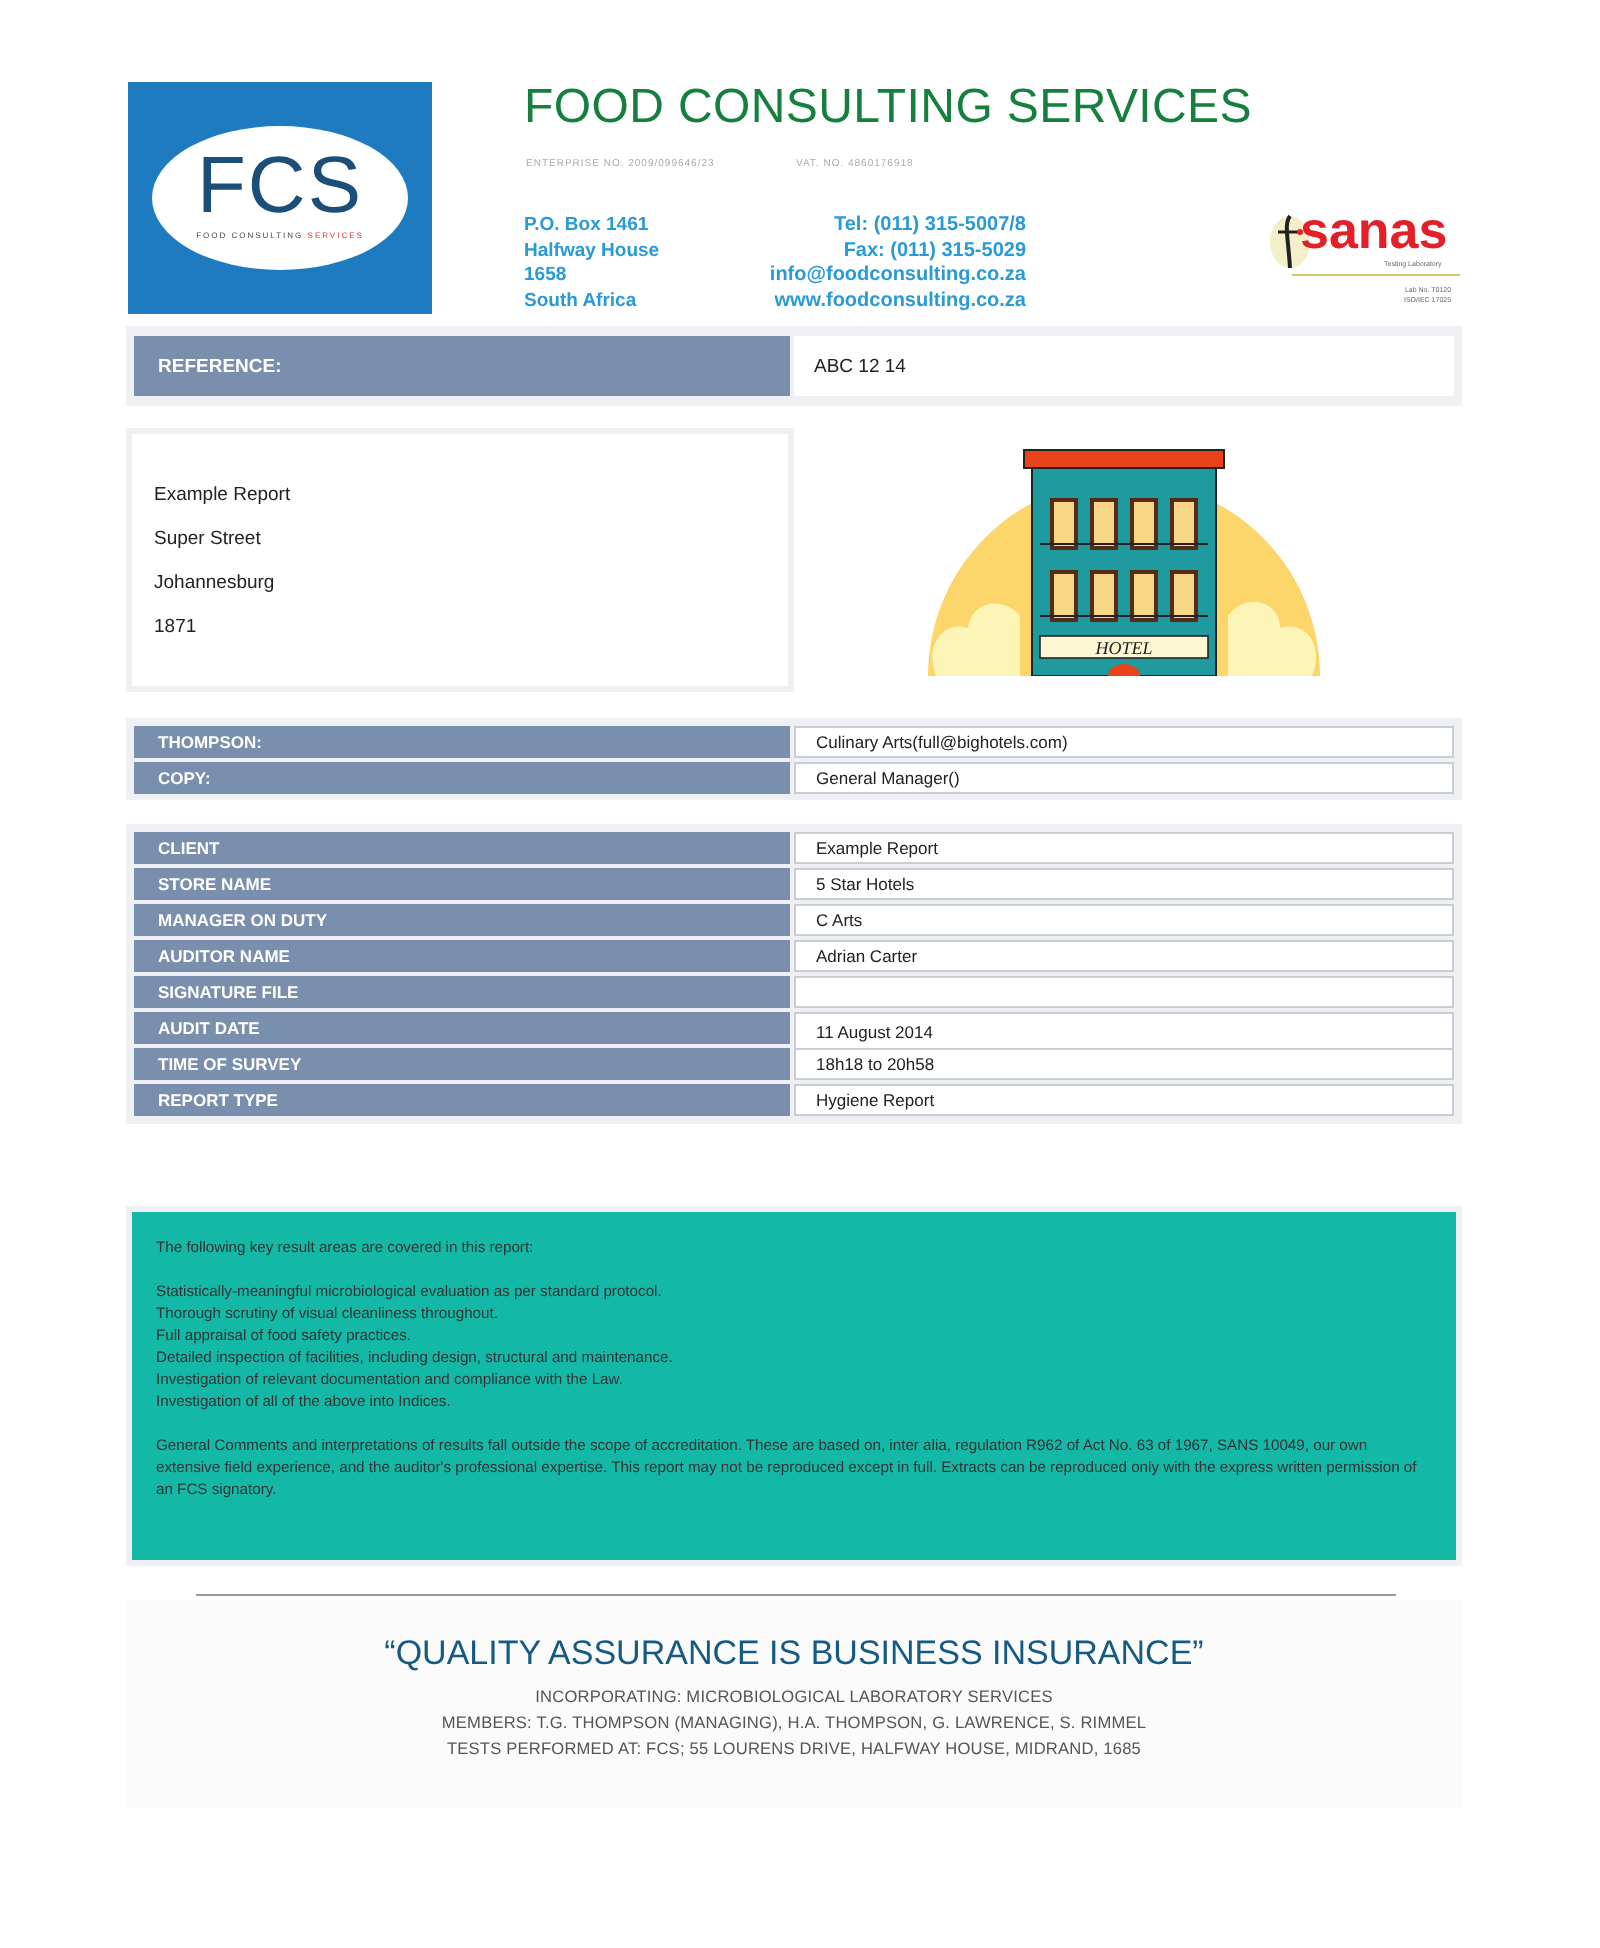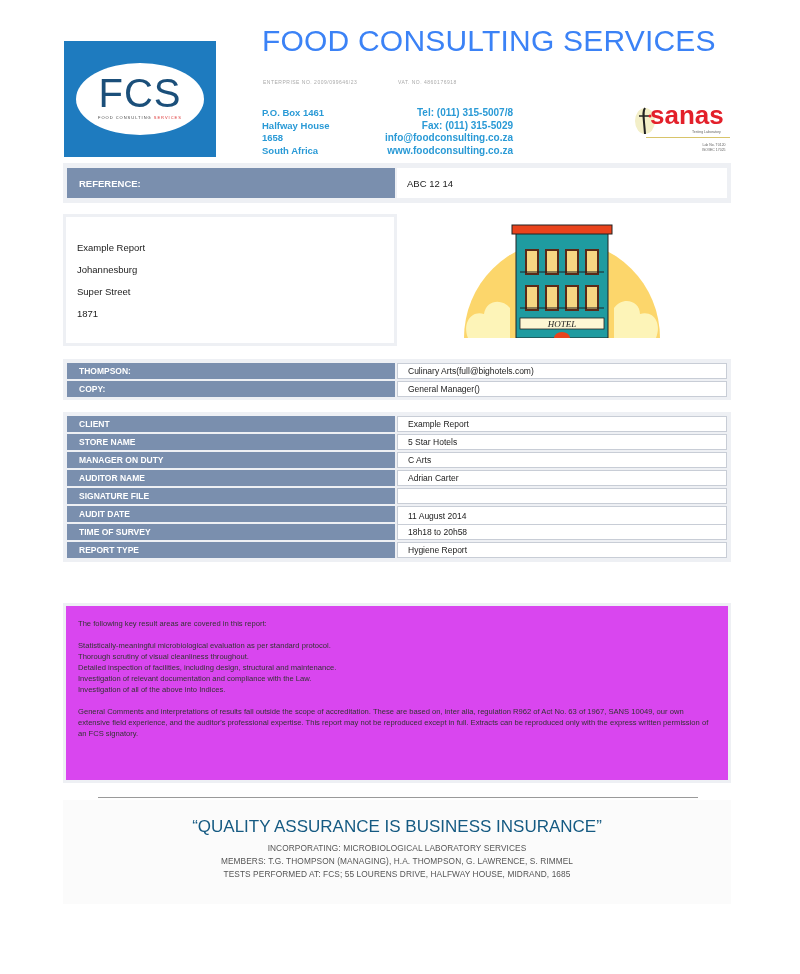--- a/index.html
+++ b/index.html
@@ -6,21 +6,21 @@
   body { width:800px; height:974px; position:relative; font-family:"Liberation Sans", sans-serif; color:#222; overflow:hidden; }
   .abs { position:absolute; }
 
   
   .logo { left:64px; top:41px; width:152px; height:116px; background:#1e7bbf; }
   .logo-oval { position:absolute; left:12px; top:22px; width:128px; height:72px; background:#fff; border-radius:50%; }
   .logo-fcs { position:absolute; left:0; right:0; top:10px; text-align:center; font-size:40px; color:#1b4f7a; letter-spacing:1px; line-height:40px; }
   .logo-sub { position:absolute; left:0; right:0; top:52px; text-align:center; font-size:4px; letter-spacing:1px; color:#444; }
   .logo-sub .red { color:#d33; }
 
-  .company { left:262px; top:24px; font-size:30px; color:#3b82f6; letter-spacing:0.2px; white-space:nowrap; }
+  .company { left:262px; top:40px; font-size:24px; color:#15803d; letter-spacing:0.2px; white-space:nowrap; }
   .reg { top:79px; font-size:5px; color:#aaa; letter-spacing:0.5px; white-space:nowrap; }
   .addr { left:262px; top:107px; font-size:9.5px; font-weight:bold; color:#2a9ad6; line-height:12.5px; }
   .contact { left:380px; top:107px; width:133px; font-size:10px; font-weight:bold; color:#2a9ad6; line-height:12.5px; text-align:right; }
   .sanas { left:632px; top:104px; width:100px; height:56px; }
   .sanas-word { position:absolute; left:18px; top:-4px; font-size:26px; color:#e3202a; font-weight:bold; }
   .sanas-tag { position:absolute; left:60px; top:26px; font-size:3.5px; color:#666; }
   .sanas-line { position:absolute; left:14px; top:33px; width:84px; height:1px; background:#d8c46a; }
   .sanas-small { position:absolute; left:70px; top:39px; font-size:3.5px; color:#666; line-height:5px; text-align:right; }
 
   
@@ -32,21 +32,21 @@
   .ref-lab { left:67px; top:168px; width:328px; height:30px; font-size:9.5px; }
   .ref-val { left:397px; top:168px; width:330px; height:30px; border:none; font-size:9.5px; padding-left:10px; }
 
   .addr-frame { left:63px; top:214px; width:334px; height:132px; }
   .addr-box { left:66px; top:217px; width:328px; height:126px; background:#fff; font-size:9.5px; padding:20px 0 0 11px; box-sizing:border-box; line-height:22px; }
 
   .att-frame { left:63px; top:359px; width:668px; height:41px; }
   .tbl-frame { left:63px; top:412px; width:668px; height:150px; }
 
   .intro-frame { left:63px; top:603px; width:668px; height:180px; }
-  .intro-box { left:66px; top:606px; width:662px; height:174px; background:#d946ef; padding:12px 12px 0 12px; box-sizing:border-box; font-size:7.6px; line-height:11px; color:#333; }
+  .intro-box { left:66px; top:606px; width:662px; height:174px; background:#14b8a6; padding:12px 12px 0 12px; box-sizing:border-box; font-size:7.6px; line-height:11px; color:#333; }
   .intro-box p { margin:0; }
   .gap { height:11px; }
 
   .rule { left:98px; top:797px; width:600px; height:1px; background:#9a9a9a; }
   .footer-bg { left:63px; top:800px; width:668px; height:104px; background:#fbfbfb; }
   .slogan { left:63px; top:817px; width:668px; text-align:center; font-size:17px; color:#155a82; white-space:nowrap; }
   .foot { left:63px; width:668px; text-align:center; font-size:8.3px; color:#555; white-space:nowrap; letter-spacing:0.1px; }
 </style>
 </head>
 <body>
@@ -91,22 +91,22 @@
   </div>
 </div>
 
 <div class="abs frame ref-frame"></div>
 <div class="abs lab ref-lab">REFERENCE:</div>
 <div class="abs val ref-val">ABC 12 14</div>
 
 <div class="abs frame addr-frame"></div>
 <div class="abs addr-box">
   <div>Example Report</div>
+  <div>Super Street</div>
   <div>Johannesburg</div>
-  <div>Super Street</div>
   <div>1871</div>
 </div>
 
 <svg class="abs" style="left:462px;top:222px" width="200" height="116" viewBox="0 0 200 116">
   <path d="M2 116 A98 98 0 0 1 198 116 Z" fill="#fcd66b"></path>
   <path d="M6 116 C0 100 10 88 22 92 C24 78 40 76 48 86 L48 116 Z" fill="#fdf4b8"></path>
   <path d="M152 116 L152 86 C160 74 178 78 178 92 C192 88 200 102 194 116 Z" fill="#fdf4b8"></path>
   <rect x="54" y="8" width="92" height="108" fill="#1f9ba0" stroke="#222" stroke-width="1"></rect>
   <rect x="50" y="3" width="100" height="9" fill="#e9431c" stroke="#222" stroke-width="1"></rect>
   <g fill="#f6d783" stroke="#5a2a18" stroke-width="2">
@@ -155,20 +155,21 @@
   <div class="abs lab" style="left:67px;top:542px;width:328px;height:16px">REPORT TYPE</div>
   <div class="abs val" style="left:397px;top:542px;width:330px;height:16px">Hygiene Report</div>
 </div>
 
 <div class="abs frame intro-frame"></div>
 <div class="abs intro-box">
   <p>The following key result areas are covered in this report:</p>
   <div class="gap"></div>
   <p>Statistically-meaningful microbiological evaluation as per standard protocol.</p>
   <p>Thorough scrutiny of visual cleanliness throughout.</p>
+  <p>Full appraisal of food safety practices.</p>
   <p>Detailed inspection of facilities, including design, structural and maintenance.</p>
   <p>Investigation of relevant documentation and compliance with the Law.</p>
   <p>Investigation of all of the above into Indices.</p>
   <div class="gap"></div>
   <p>General Comments and interpretations of results fall outside the scope of accreditation.  These are based on, inter alia, regulation R962 of Act No. 63 of 1967, SANS 10049, our own extensive field experience, and the auditor's professional expertise.  This report may not be reproduced except in full. Extracts can be reproduced only with the express written permission of an FCS signatory.</p>
 </div>
 
 <div class="abs footer-bg"></div>
 <div class="abs rule"></div>
 <div class="abs slogan">“QUALITY ASSURANCE IS BUSINESS INSURANCE”</div>

